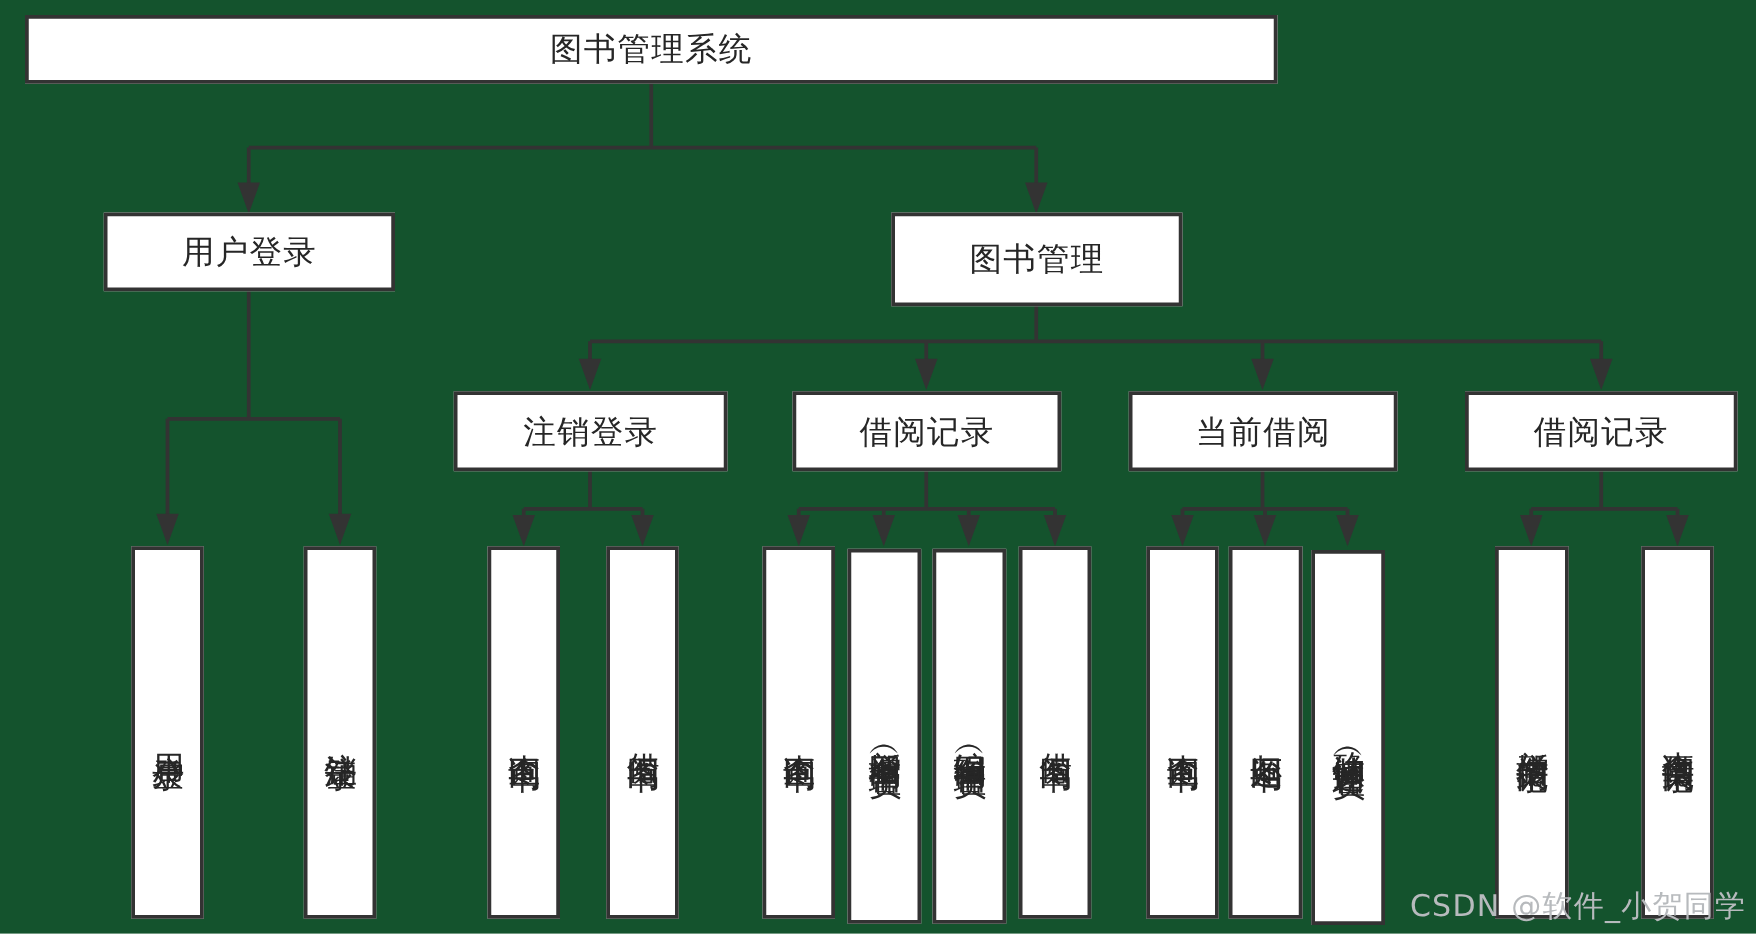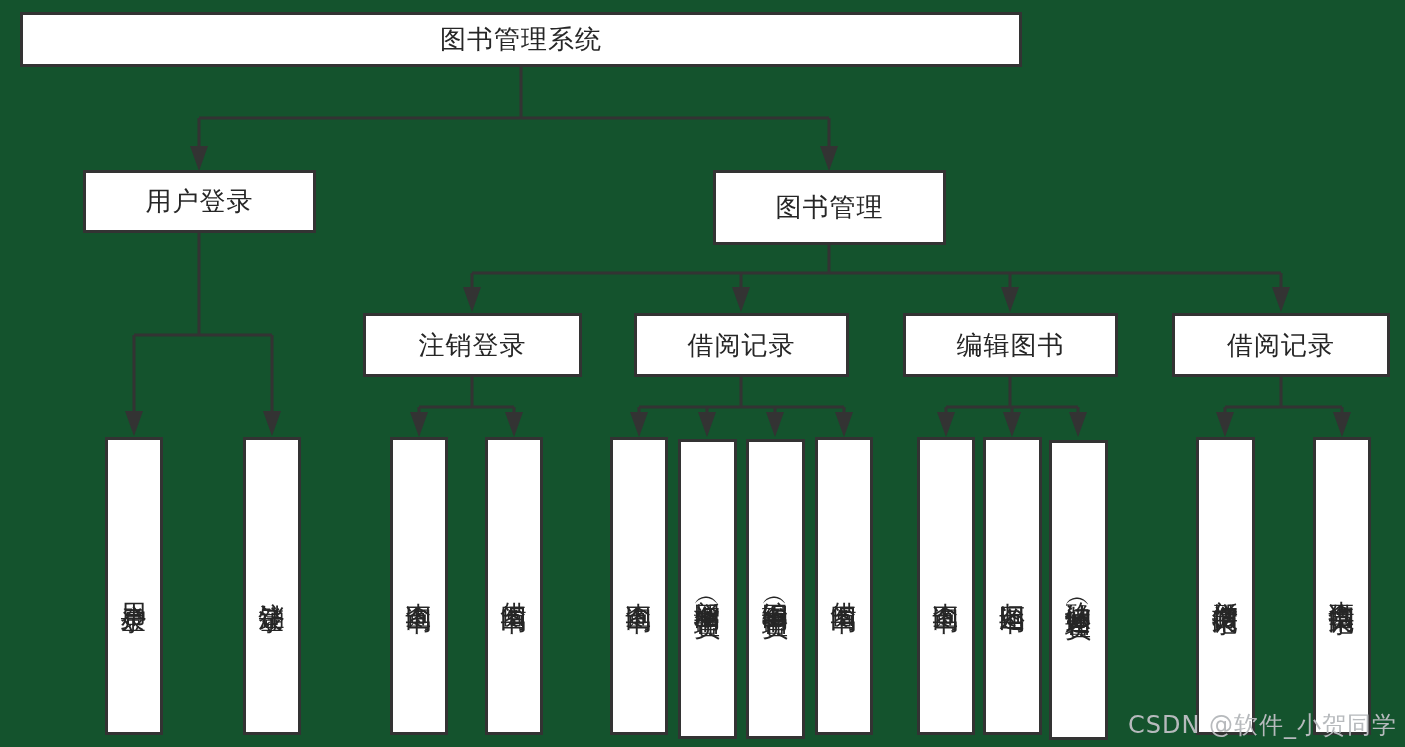--- a/index.html
+++ b/index.html
@@ -100,21 +100,21 @@
     </g>
   </svg>
 
   <div class="node" style="left:20px; top:12px; width:1002px; height:55px;">图书管理系统</div>
 
   <div class="node" style="left:83px; top:170px; width:233px; height:63px;">用户登录</div>
   <div class="node" style="left:713px; top:170px; width:233px; height:75px;">图书管理</div>
 
   <div class="node" style="left:363px; top:313px; width:219px; height:64px;">注销登录</div>
   <div class="node" style="left:634px; top:313px; width:215px; height:64px;">借阅记录</div>
-  <div class="node" style="left:903px; top:313px; width:215px; height:64px;">编辑图书</div>
+  <div class="node" style="left:903px; top:313px; width:215px; height:64px;">当前借阅</div>
   <div class="node" style="left:1172px; top:313px; width:218px; height:64px;">借阅记录</div>
 
   <div class="vnode" style="left:105px; top:437px; width:58px; height:298px;">用户登录</div>
   <div class="vnode" style="left:243px; top:437px; width:58px; height:298px;">注销登录</div>
 
   <div class="vnode" style="left:390px; top:437px; width:58px; height:298px;">查询图书</div>
   <div class="vnode" style="left:485px; top:437px; width:58px; height:298px;">借阅图书</div>
 
   <div class="vnode" style="left:610px; top:437px; width:58px; height:298px;">查询图书</div>
   <div class="vnode" style="left:678px; top:439px; width:59px; height:300px;">新增图书（管理员）</div>

